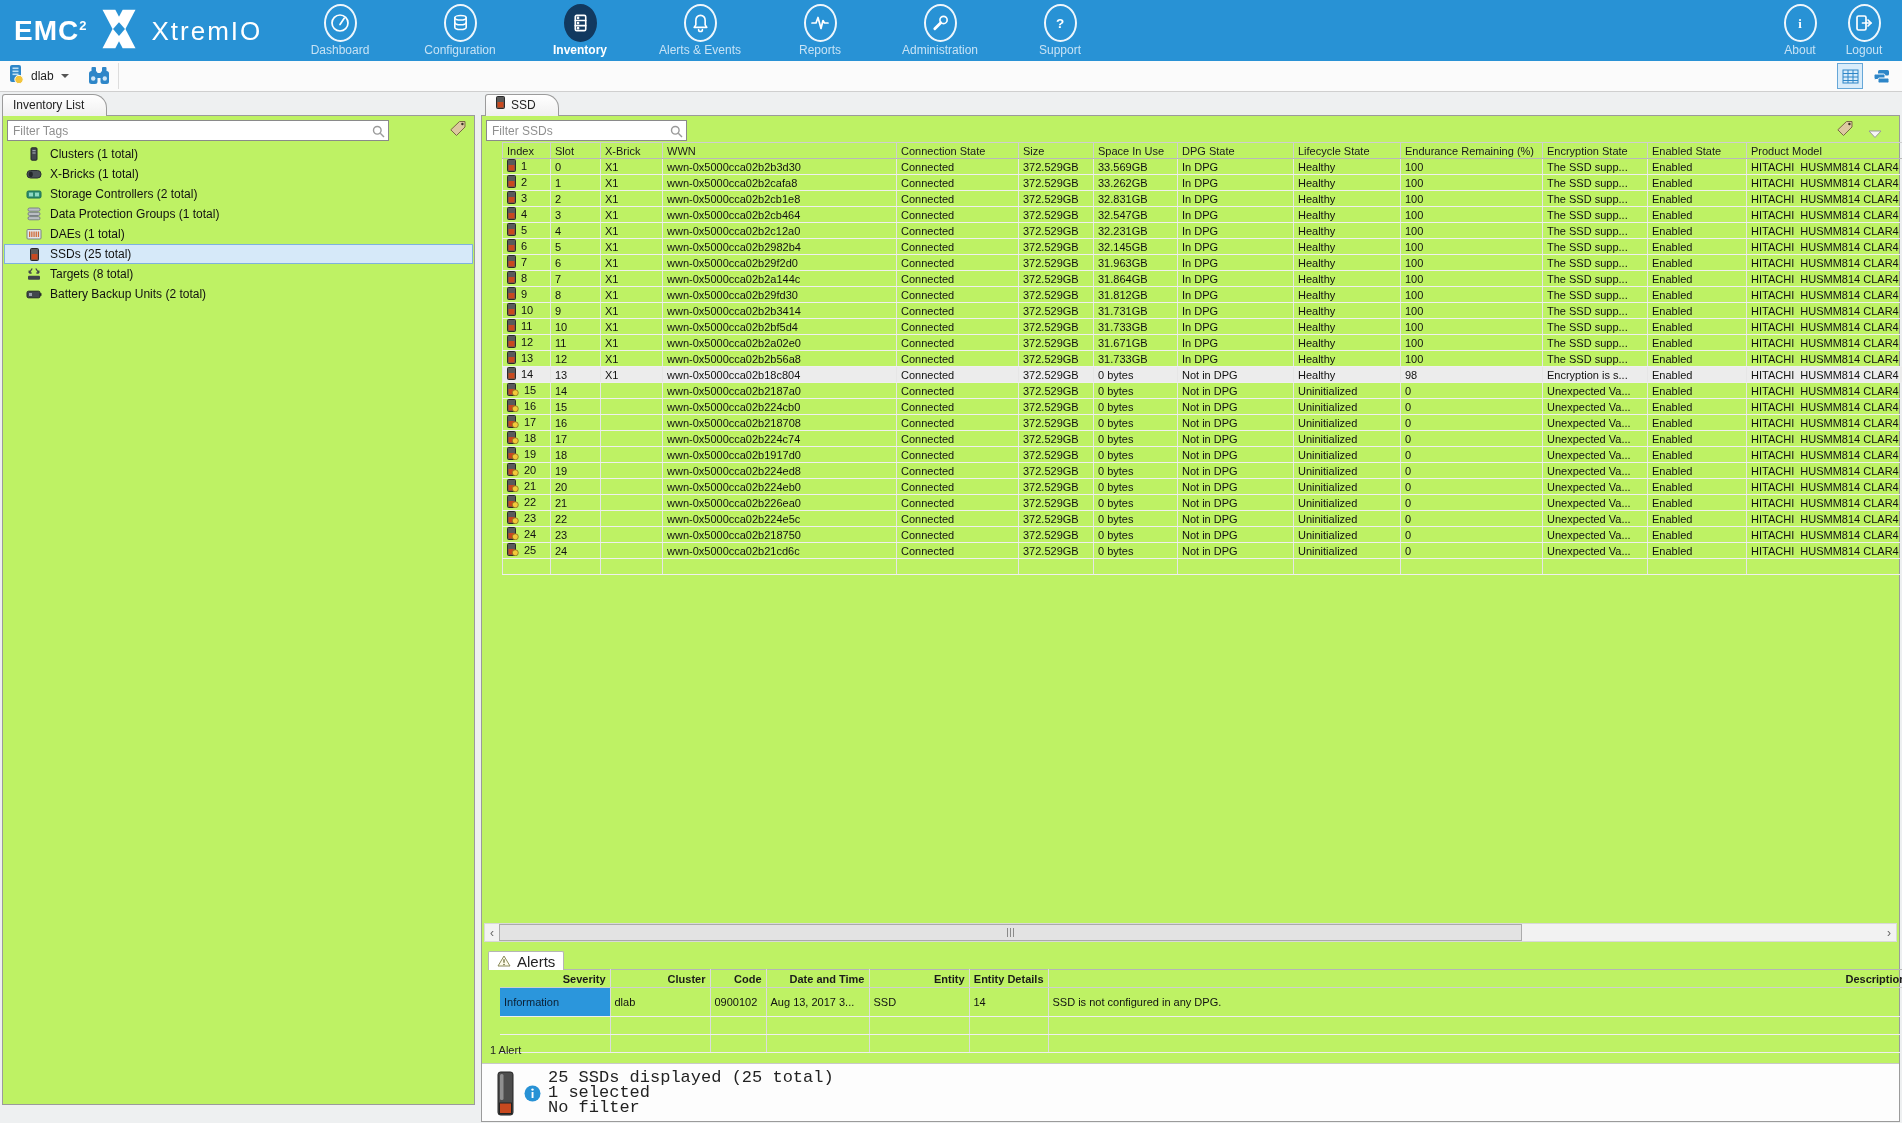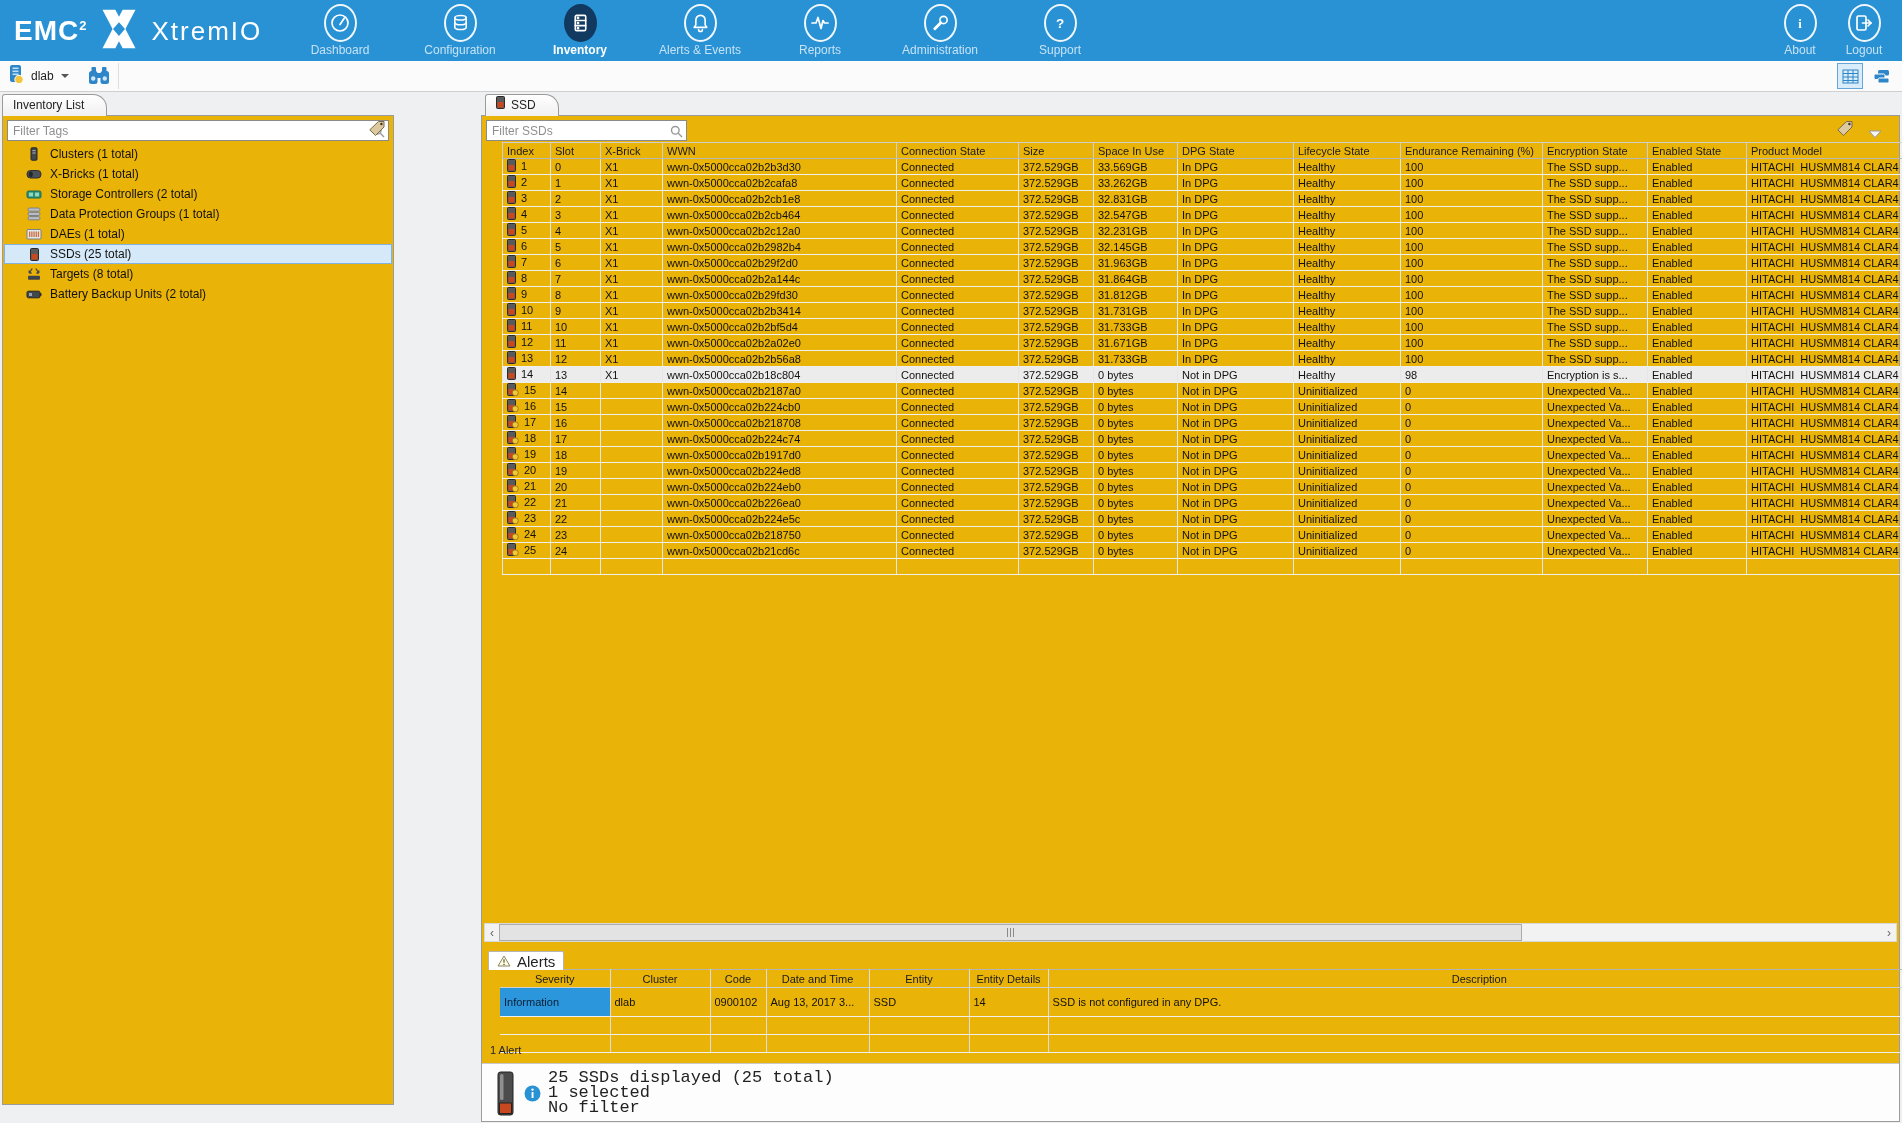--- a/index.html
+++ b/index.html
@@ -26,28 +26,28 @@
   .cluster-select { position:absolute; left:8px; top:4px; height:22px; display:flex; align-items:center; gap:7px; font-size:12px; color:#222; cursor:pointer; }
   .caret { width:0; height:0; border:4px solid transparent; border-top-color:#555; margin-top:4px; }
   .binocs { position:absolute; left:88px; top:5px; cursor:pointer; background:none; border:none; }
   .toolbar-sep { position:absolute; left:118px; top:2px; bottom:2px; width:1px; background:#ddd; }
   .toggles { position:absolute; right:8px; top:2px; display:flex; gap:5px; }
   .toggle { width:26px; height:26px; display:flex; align-items:center; justify-content:center; border:1px solid transparent; cursor:pointer; }
   .toggle.sel { background:#d9ecfa; border-color:#66a7d8; }
 
   
   .ptab { position:absolute; top:0; height:22px; line-height:21px; padding:0 22px 0 10px; background:linear-gradient(#ffffff,#f0f0f0); border:1px solid #9b9b9b; border-bottom:none; border-radius:3px 14px 0 0; font-size:12px; color:#222; z-index:3; cursor:pointer; display:flex; align-items:center; gap:6px; white-space:nowrap; }
-  .pbody { position:absolute; left:0; top:21px; right:0; bottom:0; background:#eab308; border:1px solid #9b9b9b; }
+  .pbody { position:absolute; left:0; top:21px; right:0; bottom:0; background:#bef264; border:1px solid #9b9b9b; }
   .filterbox { position:absolute; height:21px; }
   .filterbox input { width:100%; height:100%; border:1px solid #8a8a8a; font-family:"Liberation Sans",sans-serif; font-size:12px; padding:0 20px 0 5px; color:#333; }
   .filterbox input::placeholder { color:#8f8f8f; }
   .filterbox .mag { position:absolute; right:4px; top:4px; }
 
   
-  .sidebar { position:absolute; left:2px; top:94px; width:392px; bottom:18px; }
+  .sidebar { position:absolute; left:2px; top:94px; width:473px; bottom:18px; }
   .side-tag { position:absolute; right:8px; top:26px; z-index:4; cursor:pointer; }
   .side-filter { left:4px; top:4px; width:382px; }
   .tree { position:absolute; left:1px; top:28px; right:1px; }
   .tree-item { height:20px; display:flex; align-items:center; gap:8px; padding-left:21px; font-size:12px; color:#111; cursor:pointer; border:1px solid transparent; }
   .tree-item.sel { background:var(--tree-selected-bg,#d6e9f9); border-color:#7fb2dd; }
   .ticon { width:16px; height:14px; display:flex; align-items:center; justify-content:center; flex:none; }
 
   
   .mainp { position:absolute; left:481px; top:94px; right:2px; bottom:1px; }
   .mainp .ptab { left:4px; }
@@ -70,21 +70,21 @@
   
   .hscroll { position:absolute; left:2px; right:2px; top:807px; height:19px; background:#f2f2f2; border:1px solid #d9d9d9; display:flex; align-items:stretch; }
   .hs-arr { width:14px; display:flex; align-items:center; justify-content:center; color:#666; font-size:12px; cursor:pointer; }
   .hs-track { flex:1; position:relative; }
   .hs-thumb { position:absolute; left:0; top:0; bottom:0; width:74%; background:#e3e3e3; border:1px solid #ababab; display:flex; align-items:center; justify-content:center; cursor:grab; }
   .hs-grip { width:8px; height:9px; background:repeating-linear-gradient(90deg,#8a8a8a 0 1px,transparent 1px 3px); }
 
   
   .alerttab { position:absolute; left:6px; top:835px; height:19px; padding:0 8px; background:#fff; border:1px solid #b5b5b5; border-bottom:none; border-radius:2px 2px 0 0; z-index:2; display:flex; align-items:center; gap:6px; font-size:15px; color:#222; cursor:pointer; }
   .alerttable { position:absolute; left:6px; top:853px; width:1411px; }
-  .alerttable th { height:18px; font-weight:normal; text-align:center; padding:0 4px; border-top:1px solid #b5b5b5; border-bottom:1px solid #cfcfcf; border-right:1px solid #dcdcdc; white-space:pre; overflow:hidden; color:#1a1a1a; }
+  .alerttable th { height:18px; font-weight:bold; text-align:right; padding:0 4px; border-top:1px solid #b5b5b5; border-bottom:1px solid #cfcfcf; border-right:1px solid #dcdcdc; white-space:pre; overflow:hidden; color:#1a1a1a; }
   .alerttable td { height:18px; padding:8px 4px; border-right:1px solid #dcdcdc; border-bottom:1px solid #efefef; white-space:pre; overflow:hidden; color:#111; }
   .alerttable td.sev { background:var(--severity-info-bg,#2b96dc); color:#0b1f33; }
   col.a0{width:110px} col.a1{width:100px} col.a2{width:56px} col.a3{width:103px} col.a4{width:100px} col.a5{width:79px}
   .alertcount { position:absolute; left:8px; top:928px; font-size:11px; color:#222; }
 
   
   .statusbar { position:absolute; left:0; right:0; top:947px; bottom:0; border-top:1px solid #c9c9c9; background:#fdfdfd; }
   .sb-ssd { position:absolute; left:14px; top:7px; }
   .sb-info { position:absolute; left:42px; top:21px; }
   .sb-text { position:absolute; left:66px; top:6px; font-size:17px; color:#222; line-height:15px;font-family:Liberation Mono, monospace; }

